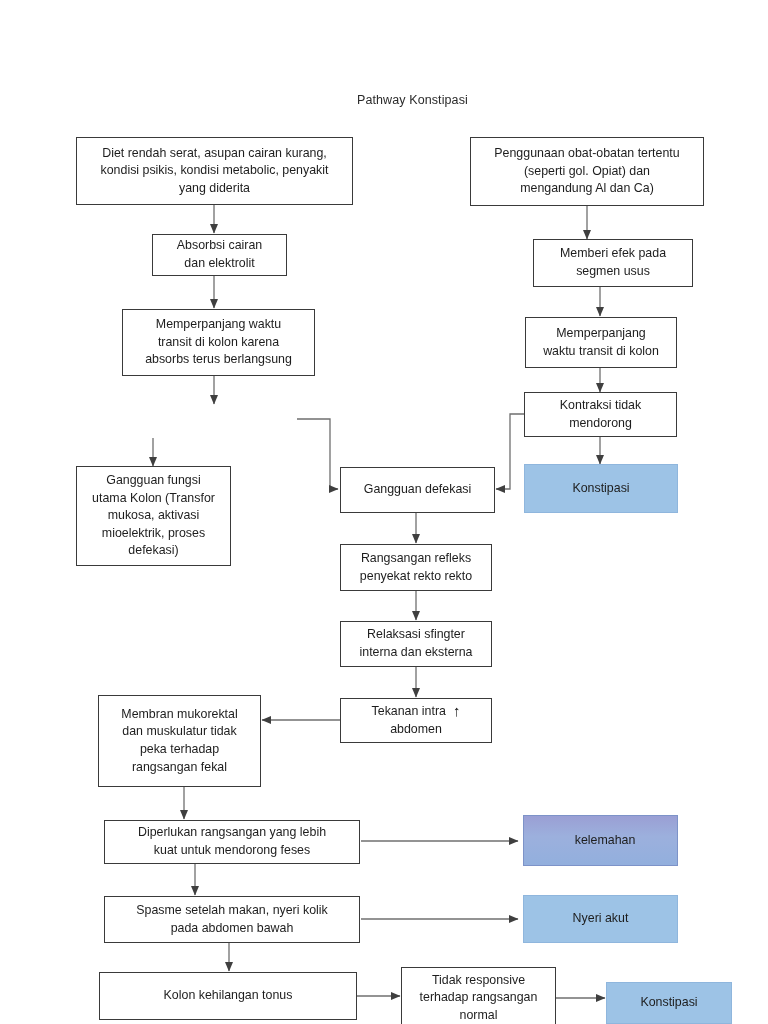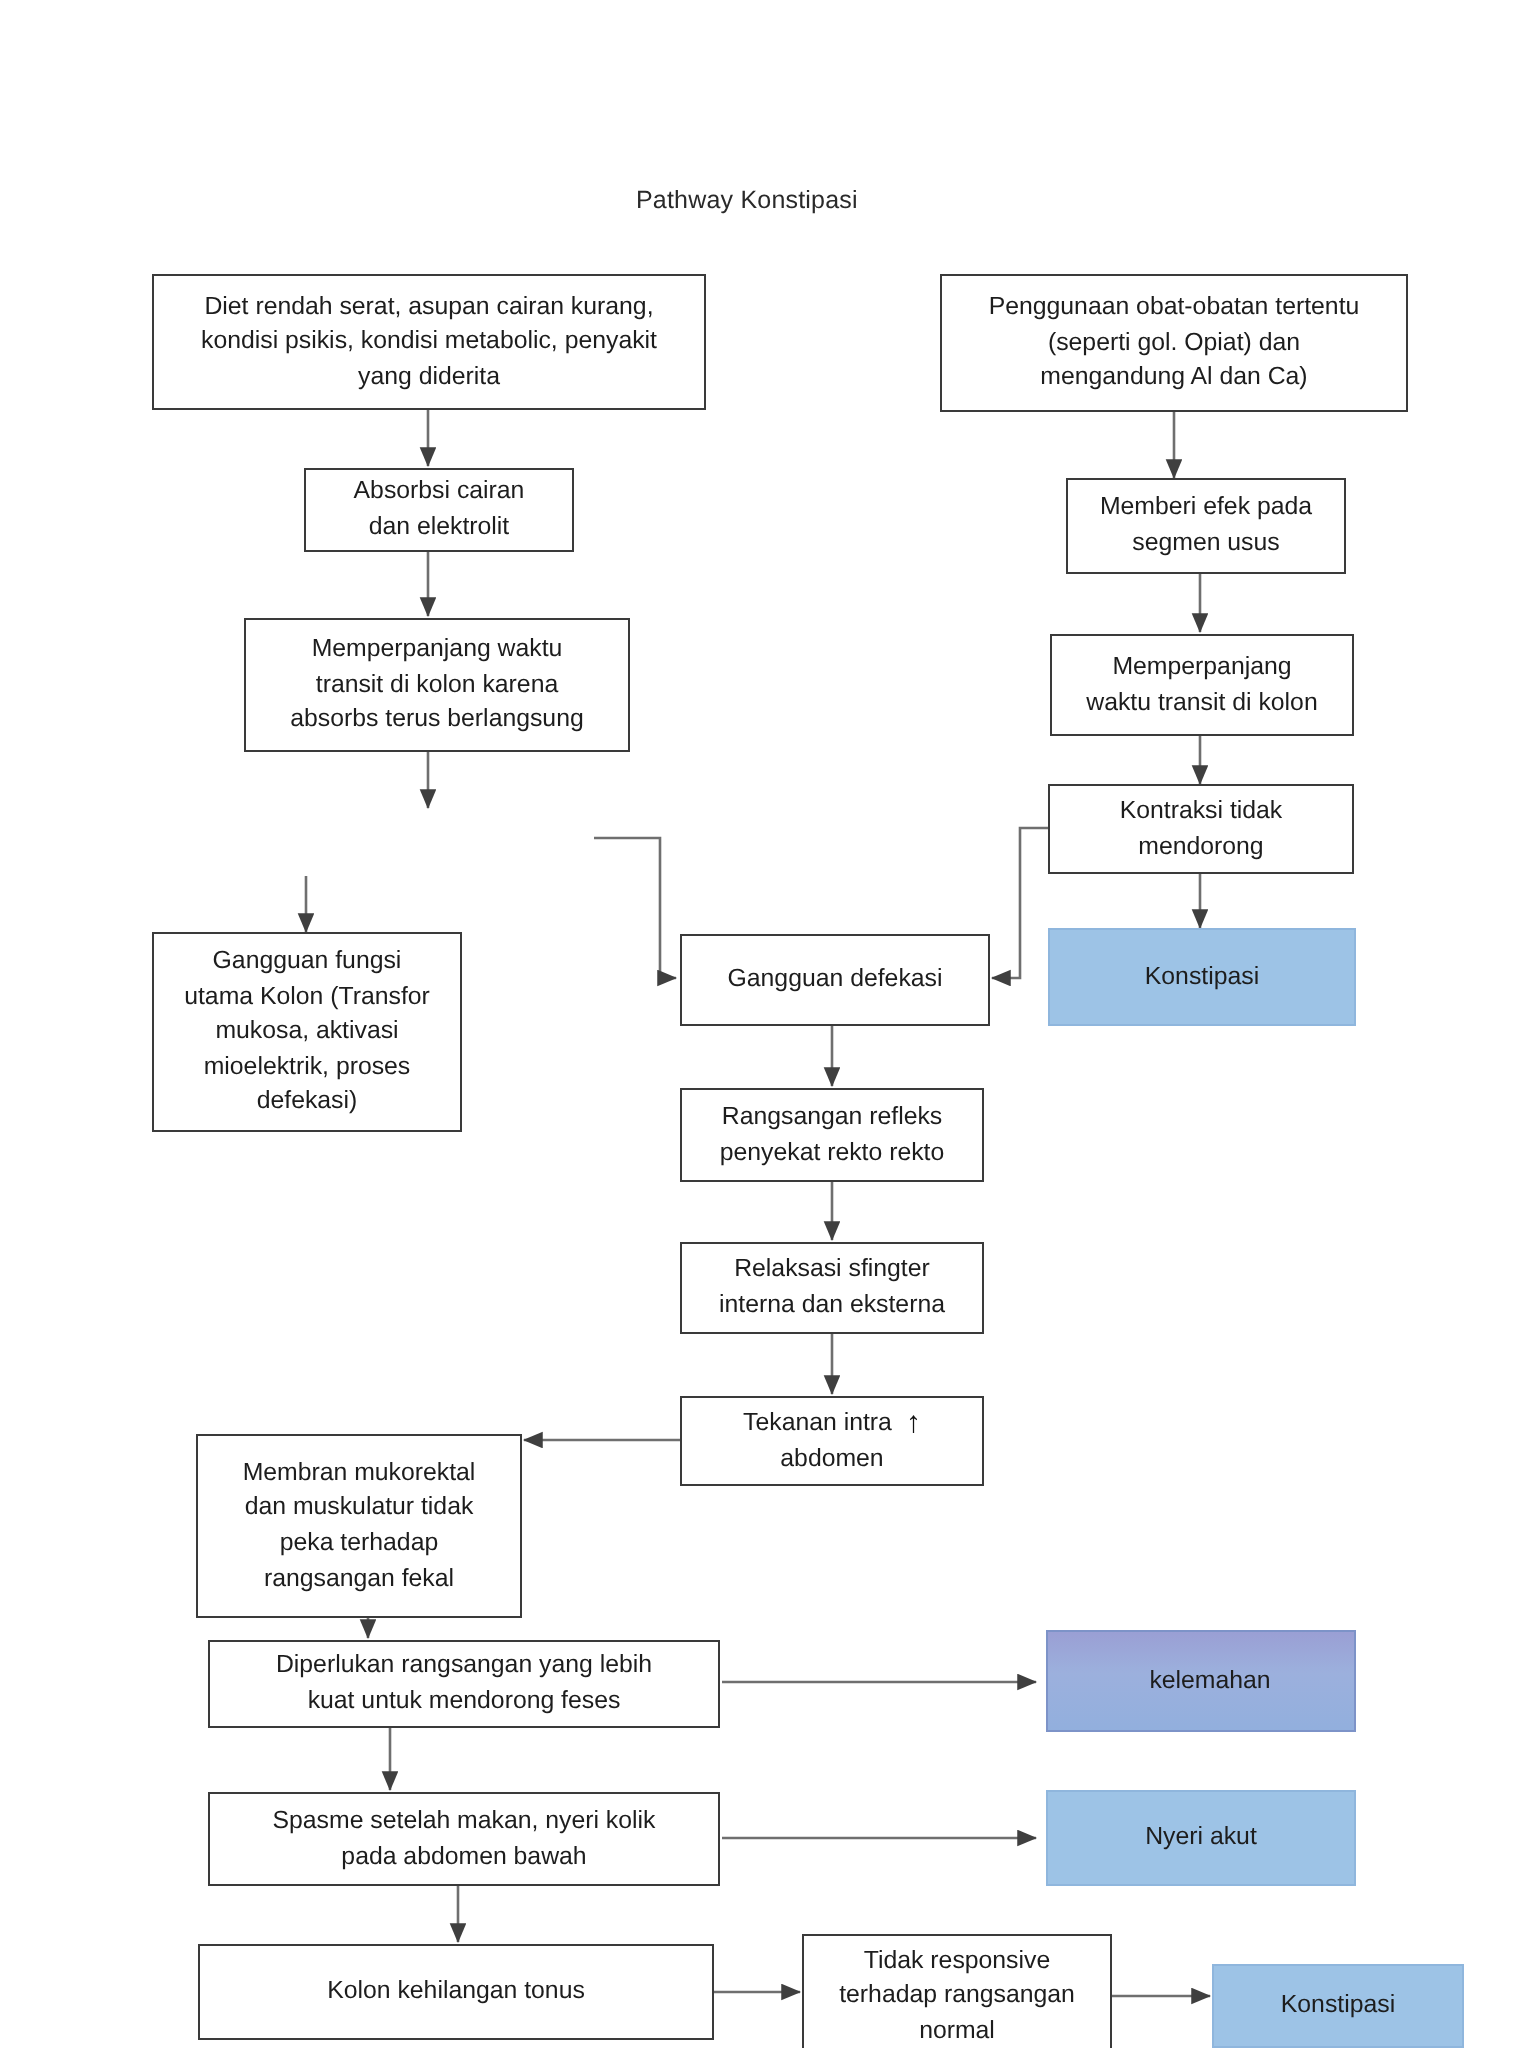--- a/index.html
+++ b/index.html
@@ -25,20 +25,21 @@
     width: 768px;
     height: 1024px;
     pointer-events: none;
   }
   .title {
     position: absolute;
     font-size: 12.5px;
     color: #2a2a2a;
     letter-spacing: 0.1px;
     white-space: nowrap;
+    margin-left: 39px;
   }
   .node {
     position: absolute;
     box-sizing: border-box;
     border: 1.3px solid #3a3a3a;
     background: #ffffff;
     display: flex;
     align-items: center;
     justify-content: center;
     text-align: center;
@@ -148,21 +149,21 @@
     <span class="txt">Penggunaan obat-obatan tertentu
 (seperti gol. Opiat) dan
 mengandung Al dan Ca)</span>
   </div>
 
   <div class="node" style="left:152px; top:234px; width:135px; height:42px;">
     <span class="txt">Absorbsi cairan
 dan elektrolit</span>
   </div>
 
-  <div class="node" style="left:533px; top:239px; width:140px; height:48px;">
+  <div class="node" style="left:533px; top:239px; width:160px; height:48px;">
     <span class="txt">Memberi efek pada
 segmen usus</span>
   </div>
 
   <div class="node" style="left:122px; top:309px; width:193px; height:67px;">
     <span class="txt">Memperpanjang waktu
 transit di kolon karena
 absorbs terus berlangsung</span>
   </div>
 
@@ -200,21 +201,21 @@
 
   <div class="node" style="left:340px; top:621px; width:152px; height:46px;">
     <span class="txt">Relaksasi sfingter
 interna dan eksterna</span>
   </div>
 
   <div class="node" style="left:340px; top:698px; width:152px; height:45px;">
     <span class="tekanan-inner"><span>Tekanan intra</span><span class="uparrow">↑</span><br><span>abdomen</span></span>
   </div>
 
-  <div class="node" style="left:98px; top:717px; width:163px; height:92px;">
+  <div class="node" style="left:98px; top:695px; width:163px; height:92px;">
     <span class="txt">Membran mukorektal
 dan muskulatur tidak
 peka terhadap
 rangsangan fekal</span>
   </div>
 
   <div class="node" style="left:104px; top:820px; width:256px; height:44px;">
     <span class="txt">Diperlukan rangsangan yang lebih
 kuat untuk mendorong feses</span>
   </div>

